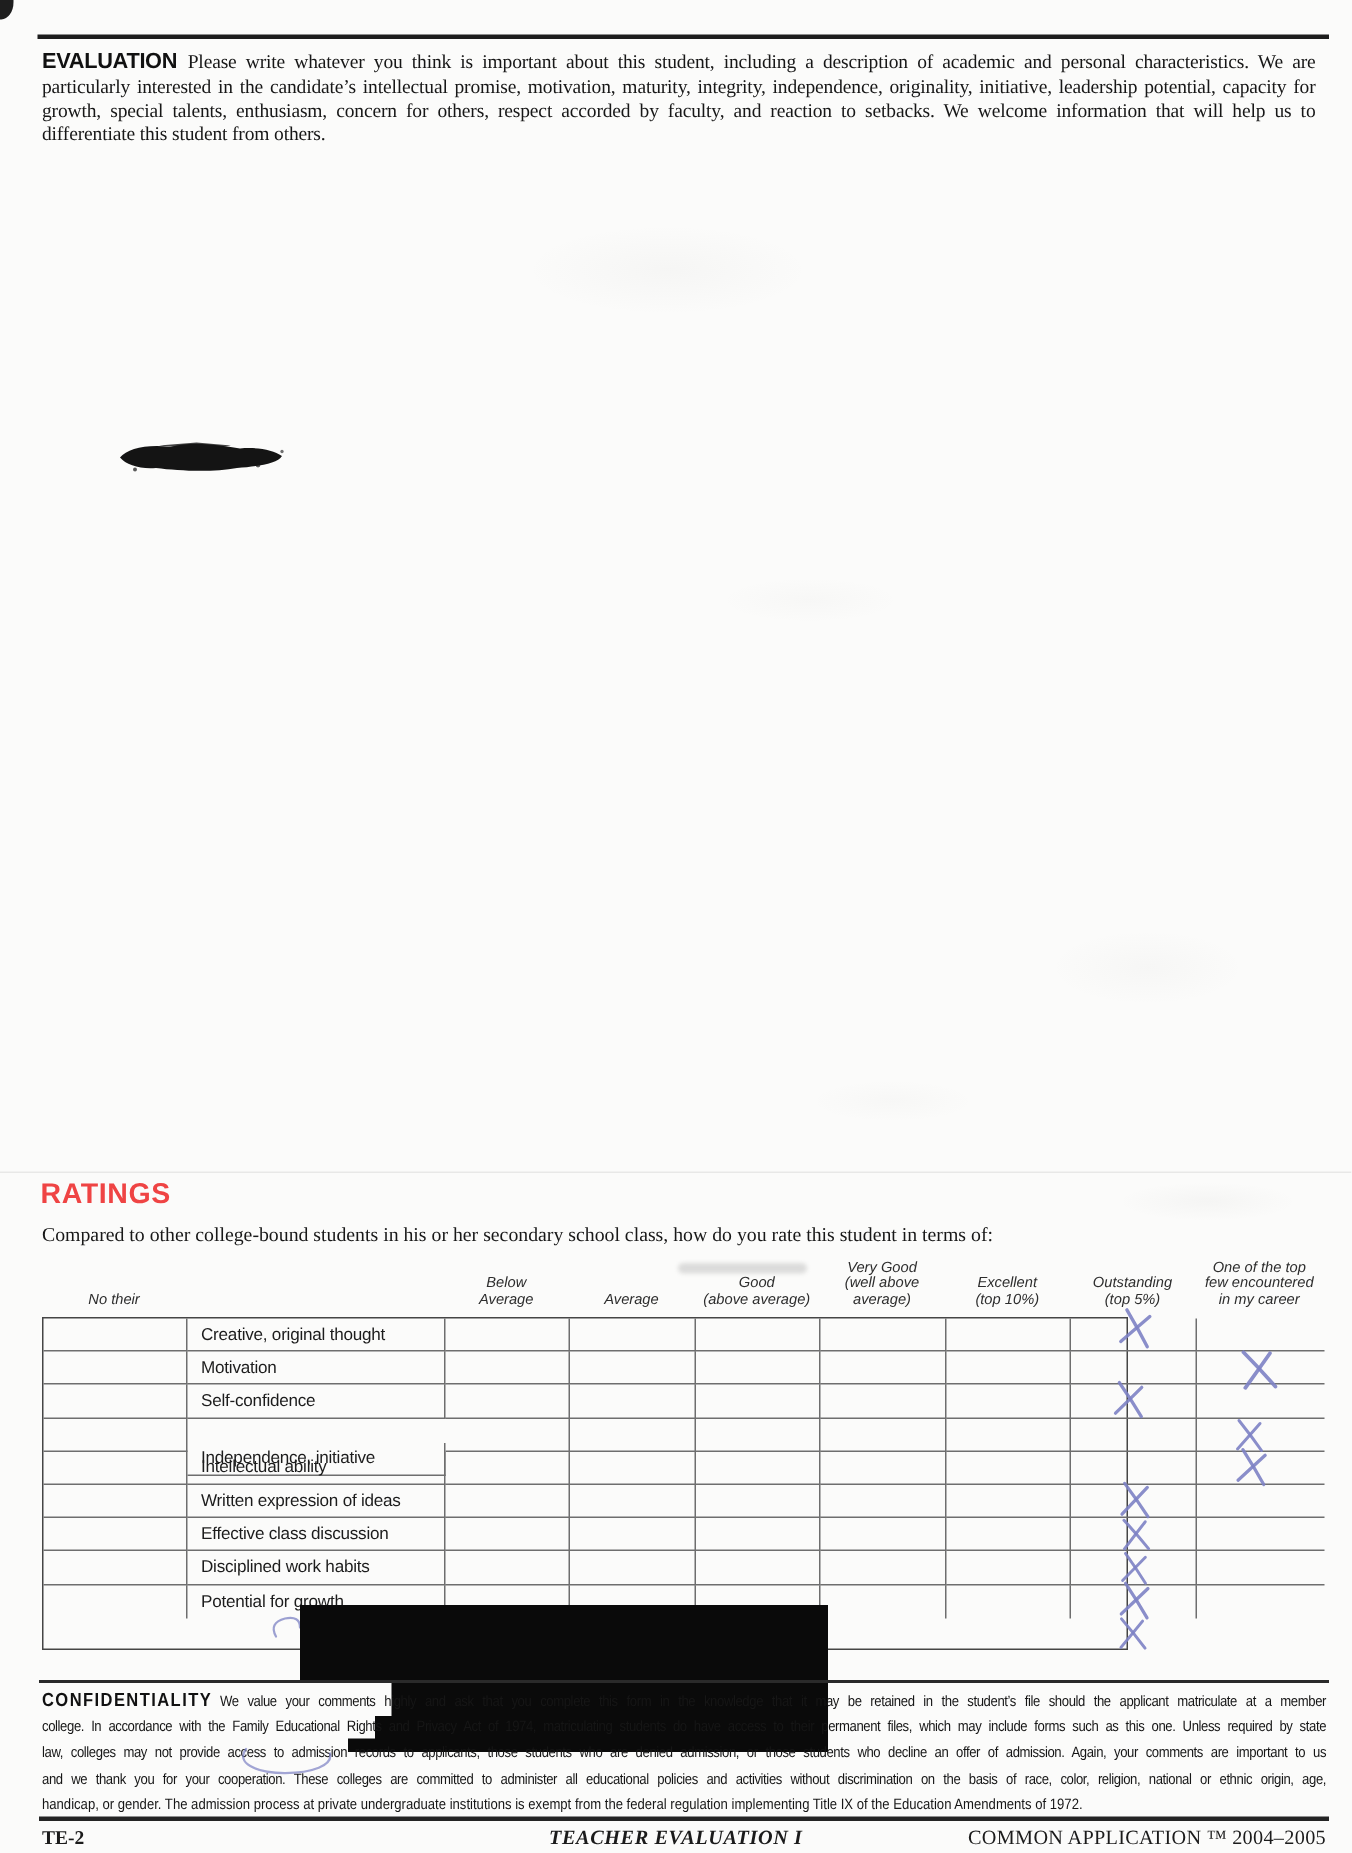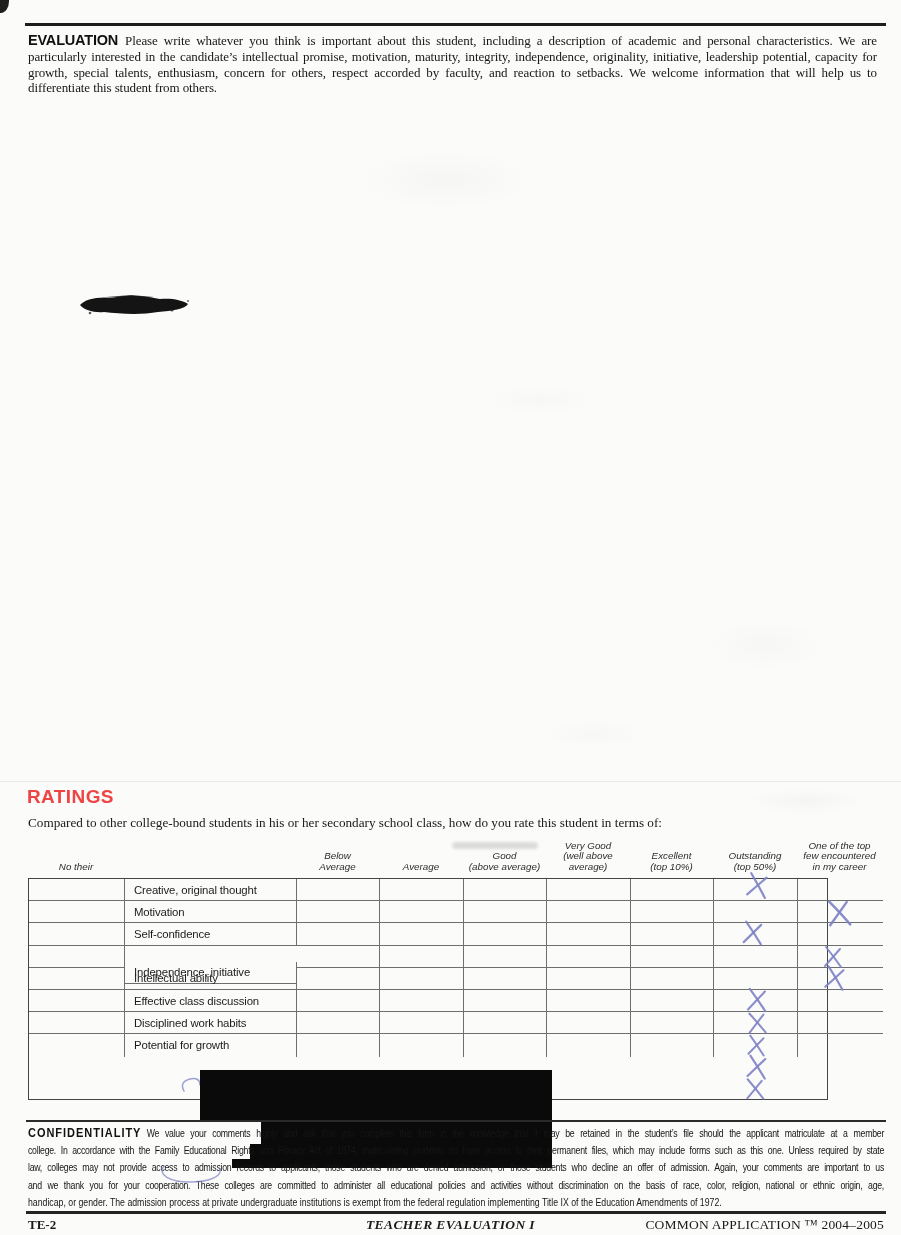--- a/index.html
+++ b/index.html
@@ -17,21 +17,21 @@
         letter-spacing:-0.2px;margin-right:7px;color:#111;}
 
   
   .ratings-heading{left:27px;top:786px;font-weight:bold;font-size:19px;letter-spacing:0.4px;color:#ef4444;}
   .ratings-intro{left:28px;top:815px;font-family:"Liberation Serif",serif;font-size:13.2px;color:#181818;}
 
   .hdr-row{left:28px;top:834px;width:854px;height:42px;display:flex;align-items:flex-end;}
   .hcell{font-style:italic;font-size:9.8px;line-height:10.8px;text-align:center;color:#2d2d2d;
          white-space:pre-line;padding-bottom:3px;box-sizing:border-box;flex:0 0 auto;}
 
-  .rtable{left:28px;top:878px;width:800px;height:222px;border:1.2px solid #454545;box-sizing:border-box;}
+  .rtable{left:28px;top:878px;width:724px;height:222px;border:1.2px solid #454545;box-sizing:border-box;}
   .rrow{display:flex;height:22.2px;box-sizing:border-box;}
   .rcell{box-sizing:border-box;border-right:1px solid #6e6e6e;border-bottom:1px solid #6e6e6e;
          height:22.2px;flex:0 0 auto;display:flex;align-items:center;}
   .rcell.lastcol{border-right:none;}
   .rrow.lastrow .rcell{border-bottom:none;}
   .rowlabel{font-size:11.4px;letter-spacing:-0.15px;color:#1c1c1c;padding-left:9px;white-space:nowrap;}
 
   .marks{left:0;top:0;width:901px;height:1235px;pointer-events:none;}
   .xmark{position:absolute;}
 
@@ -96,21 +96,21 @@
 Average</div>
     <div class="hcell" style="width: 84px;">Average</div>
     <div class="hcell" style="width: 83px;">Good
 (above average)</div>
     <div class="hcell" style="width: 84px;">Very Good
 (well above
 average)</div>
     <div class="hcell" style="width: 83px;">Excellent
 (top 10%)</div>
     <div class="hcell" style="width: 84px;">Outstanding
-(top 50%)</div>
+(top 5%)</div>
     <div class="hcell" style="width: 85px;">One of the top
 few encountered
 in my career</div>
   </div>
 <div class="abs rtable">
     <div class="rrow">
       <div class="rcell" style="width: 96px;"></div>
       <div class="rcell" style="width: 172px;">
         <span class="rowlabel">Creative, original thought</span>
       </div>
@@ -158,20 +158,33 @@
       <div class="rcell" style="width: 83px;"></div>
       <div class="rcell" style="width: 84px;"></div>
       <div class="rcell" style="width: 83px;"></div>
       <div class="rcell" style="width: 84px;"></div>
       <div class="rcell lastcol" style="width: 85px;"></div>
     </div>
     <div class="rrow">
       <div class="rcell" style="width: 96px;"></div>
       <div class="rcell" style="width: 172px;">
         <span class="rowlabel">Intellectual ability</span>
+      </div>
+      <div class="rcell" style="width: 83px;"></div>
+      <div class="rcell" style="width: 84px;"></div>
+      <div class="rcell" style="width: 83px;"></div>
+      <div class="rcell" style="width: 84px;"></div>
+      <div class="rcell" style="width: 83px;"></div>
+      <div class="rcell" style="width: 84px;"></div>
+      <div class="rcell lastcol" style="width: 85px;"></div>
+    </div>
+    <div class="rrow">
+      <div class="rcell" style="width: 96px;"></div>
+      <div class="rcell" style="width: 172px;">
+        <span class="rowlabel">Written expression of ideas</span>
       </div>
       <div class="rcell" style="width: 83px;"></div>
       <div class="rcell" style="width: 84px;"></div>
       <div class="rcell" style="width: 83px;"></div>
       <div class="rcell" style="width: 84px;"></div>
       <div class="rcell" style="width: 83px;"></div>
       <div class="rcell" style="width: 84px;"></div>
       <div class="rcell lastcol" style="width: 85px;"></div>
     </div>
     <div class="rrow">

